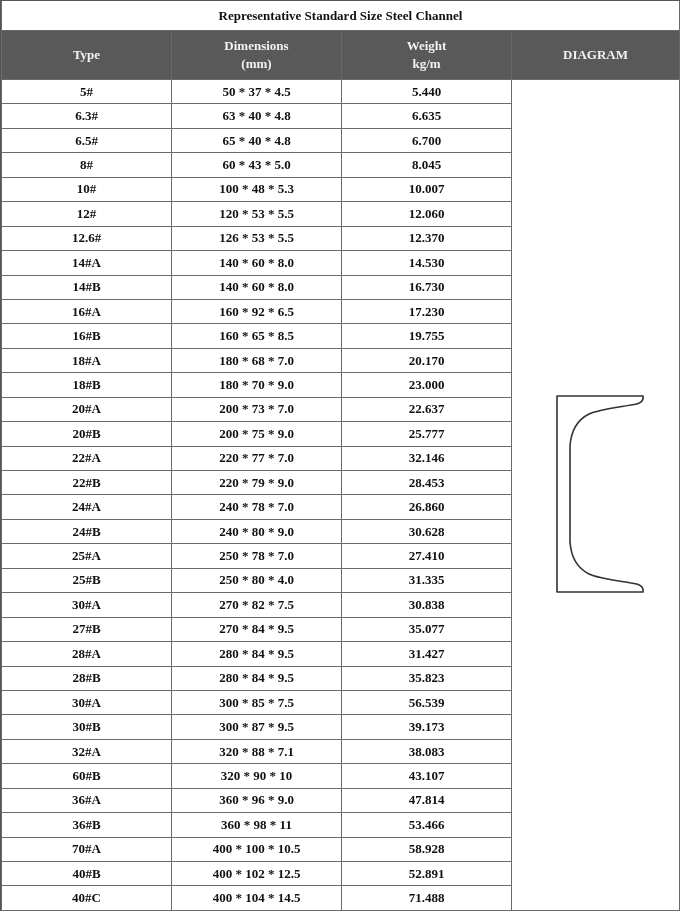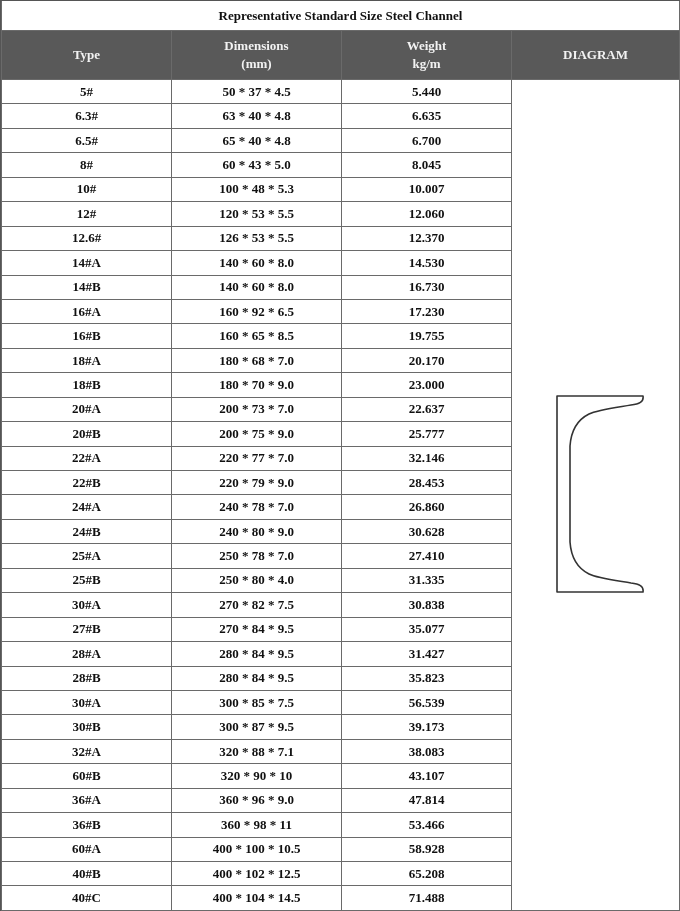--- a/index.html
+++ b/index.html
@@ -194,28 +194,28 @@
           <td>36#A</td>
           <td>360 * 96 * 9.0</td>
           <td>47.814</td>
         </tr>
         <tr class="data-row">
           <td>36#B</td>
           <td>360 * 98 * 11</td>
           <td>53.466</td>
         </tr>
         <tr class="data-row">
-          <td>60#A</td>
+          <td>70#A</td>
           <td>400 * 100 * 10.5</td>
           <td>58.928</td>
         </tr>
         <tr class="data-row">
           <td>40#B</td>
           <td>400 * 102 * 12.5</td>
-          <td>65.208</td>
+          <td>52.891</td>
         </tr>
         <tr class="data-row">
           <td>40#C</td>
           <td>400 * 104 * 14.5</td>
           <td>71.488</td>
         </tr>
       </tbody>
   </table>
 </div>
 

